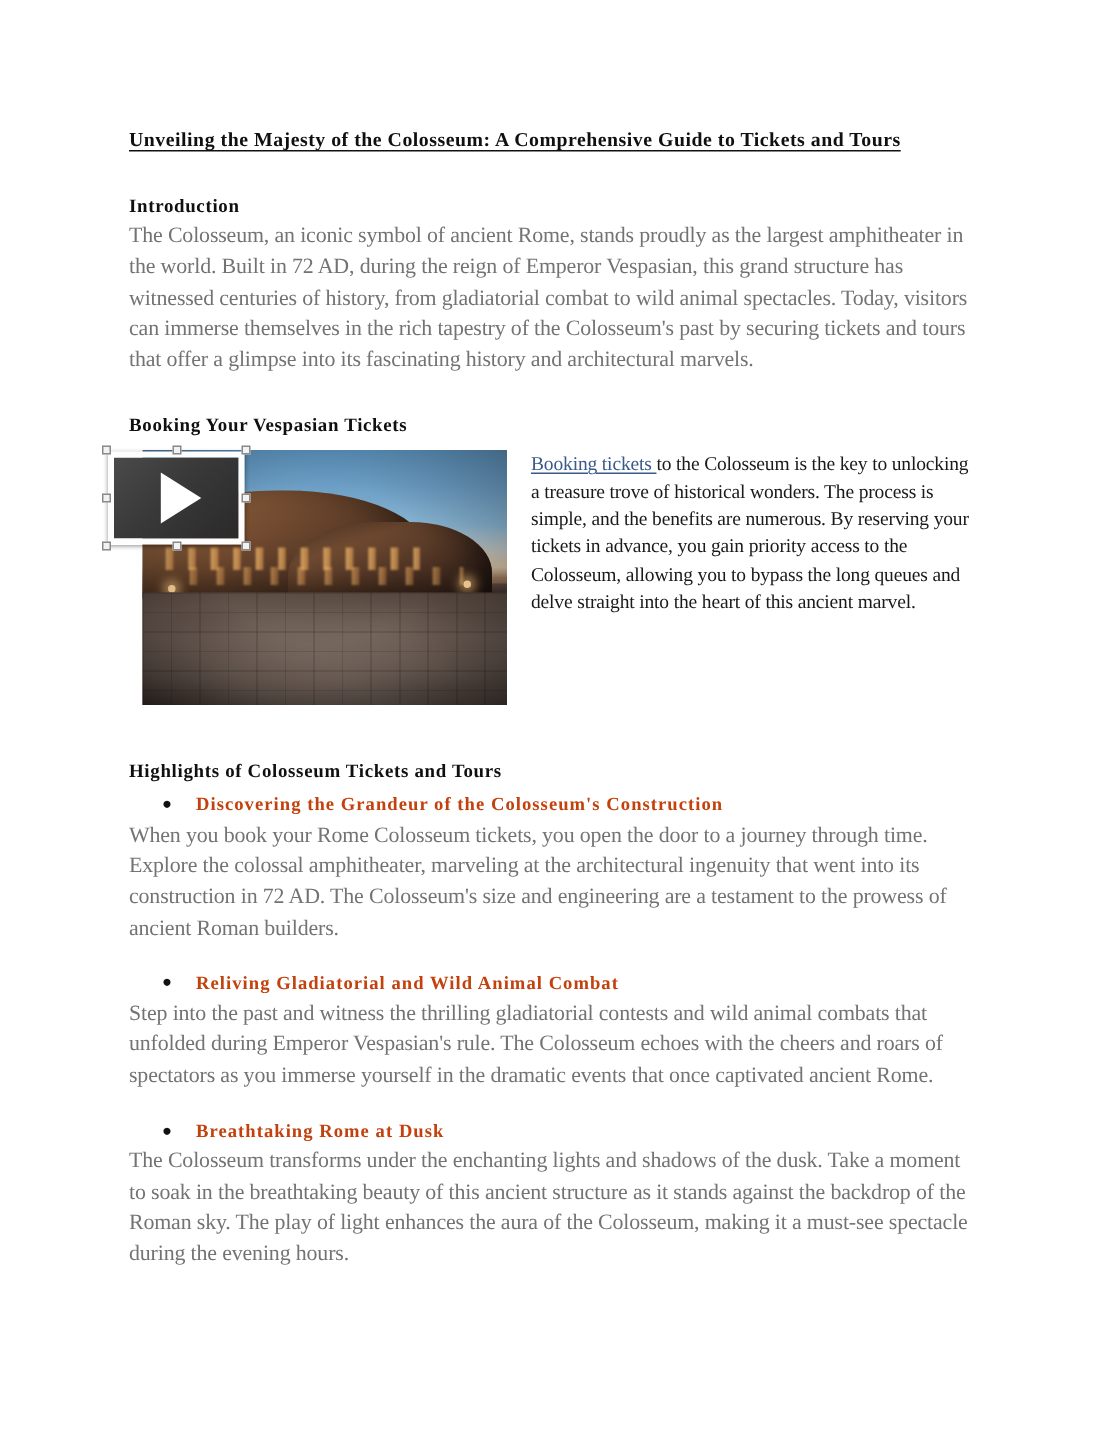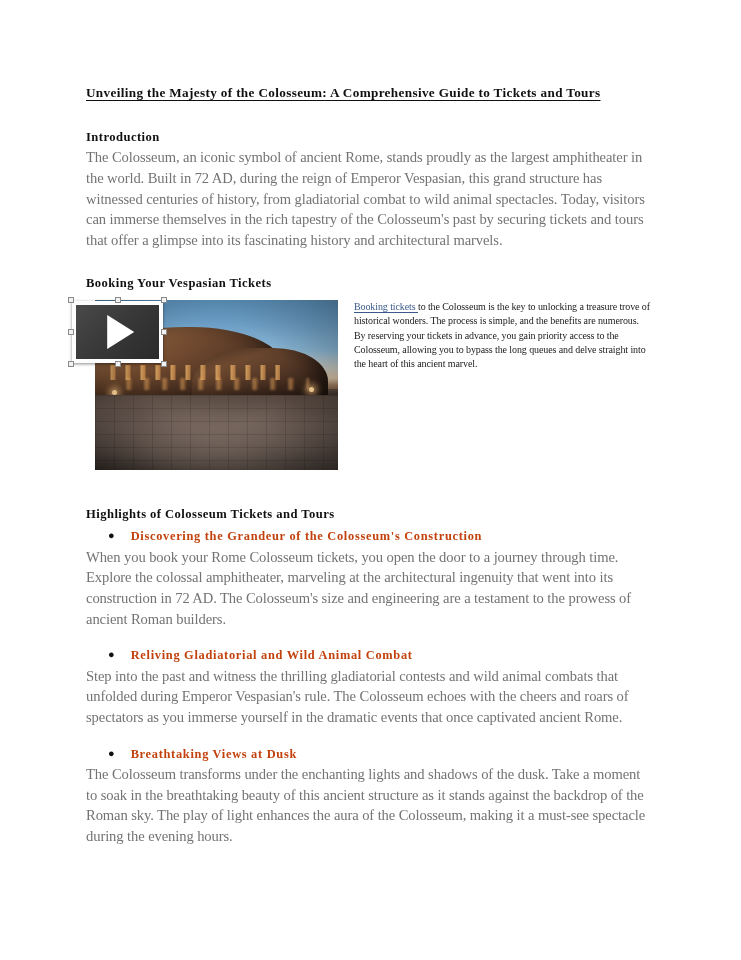--- a/index.html
+++ b/index.html
@@ -262,21 +262,21 @@
   .handle.tl { left: 0;    top: 0; }
   .handle.tr { right: 0;   top: 0; }
   .handle.bl { left: 0;    bottom: 0; }
   .handle.br { right: 0;   bottom: 0; }
   .handle.tm { left: 50%;  top: 0;    transform: translateX(-50%); }
   .handle.bm { left: 50%;  bottom: 0; transform: translateX(-50%); }
   .handle.ml { left: 0;    top: 50%;  transform: translateY(-50%); }
   .handle.mr { right: 0;   top: 50%;  transform: translateY(-50%); }
 
   .wrap-text {
-    font-size: 10px;
+    font-size: 13px;
     line-height: 1.42;
     color: #1a1a1a;
     margin: 0;
     letter-spacing: -0.1px;
   }
   .doc-link {
     color: #3a5a8c;
     text-decoration: underline;
     text-underline-offset: 2px;
   }
@@ -338,18 +338,18 @@
     <p class="body">When  you book your Rome Colosseum tickets, you open the door to a journey through time. Explore the colossal amphitheater, marveling at the architectural ingenuity that went into its construction in 72 AD. The Colosseum's  size and engineering are a testament to the prowess of ancient Roman builders.</p>
 
     <div class="bullet-row">
       <span class="bullet-dot">●</span>
       <span class="bullet-label">Reliving Gladiatorial  and Wild Animal  Combat</span>
     </div>
     <p class="body">Step into the past and witness the thrilling gladiatorial contests and wild animal combats that unfolded during Emperor Vespasian's rule. The Colosseum echoes with the cheers and roars of spectators as you immerse yourself in the dramatic events that once captivated ancient Rome.</p>
 
     <div class="bullet-row">
       <span class="bullet-dot">●</span>
-      <span class="bullet-label">Breathtaking Views at Dusk</span>
+      <span class="bullet-label">Breathtaking Rome at Dusk</span>
     </div>
     <p class="body">The Colosseum transforms under the enchanting lights and shadows of the dusk. Take a moment to soak in the breathtaking beauty of this ancient structure as it stands against the backdrop of the Roman sky. The play of light enhances the aura of the Colosseum, making it a must-see spectacle during the evening hours.</p>
 
   </div>
 </div>
 
 </body></html>

